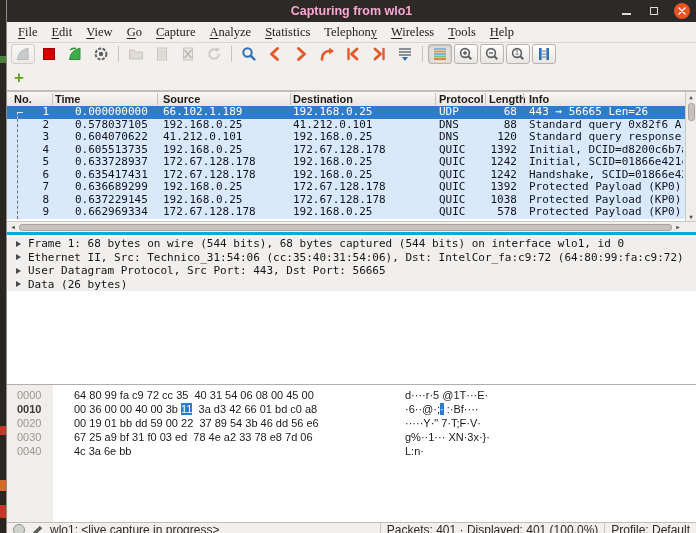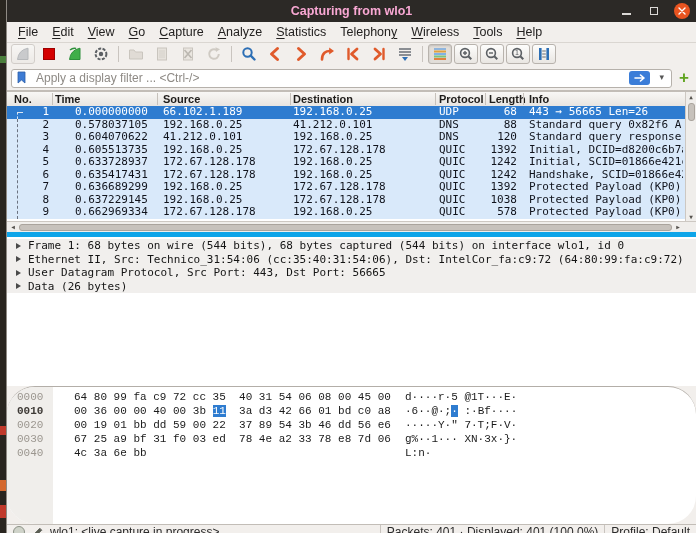--- a/index.html
+++ b/index.html
@@ -10,21 +10,21 @@
   
   .titlebar{height:22px;background:#2c2926;position:relative;flex:0 0 22px;}
   .title{position:absolute;left:0;right:0;top:0;line-height:22px;text-align:center;color:#f9a8d4;font-size:12.5px;font-weight:bold;}
   .winbtns{position:absolute;right:6px;top:0;height:22px;display:flex;align-items:center;gap:12px;}
   .wbtn{width:16px;height:16px;display:flex;align-items:center;justify-content:center;cursor:default;}
   .minglyph{width:9px;height:1.5px;background:#dcd9d6;margin-top:6px;}
   .maxglyph{width:8px;height:8px;border:1.2px solid #dcd9d6;box-sizing:border-box;}
   .wbtn.close{border-radius:50%;background:var(--close-button-orange,#e95420);}
   
   .menubar{height:20px;flex:0 0 20px;display:flex;align-items:center;padding-left:4px;border-bottom:1px solid #dad6d1;background:#f2efec;}
-  .menu-item{font-size:12.5px;color:#232120;padding:0 7px;line-height:20px;}
+  .menu-item{font-size:12.5px;color:#232120;padding:0 7px;line-height:20px;font-family:Liberation Serif, serif;}
   .menu-item u{text-decoration:underline;text-underline-offset:2px;}
   
   .toolbar{height:22px;flex:0 0 22px;display:flex;align-items:center;padding-left:3px;background:#f2efec;}
   .tb-btn{width:24px;height:20px;display:flex;align-items:center;justify-content:center;border-radius:3px;margin:0 1px;}
   .tb-btn.framed{border:1px solid #b8b3ad;background:linear-gradient(#fdfdfc,#e9e6e2);box-sizing:border-box;}
   .tb-btn.active{background:#e2ded9;box-shadow:inset 0 1px 2px rgba(0,0,0,.15);}
   .tb-btn.off{opacity:.55;}
   .tb-sep{width:1px;height:16px;background:#c9c4bf;margin:0 4px;}
   
   .filterbar{height:25px;flex:0 0 25px;display:flex;align-items:center;padding:0 4px 0 4px;border-bottom:1px solid #c2bdb7;background:#f2efec;gap:4px;}
@@ -56,26 +56,26 @@
   .convline .seg2{position:absolute;left:0;top:7px;bottom:0;border-left:1px dashed #6b7280;}
   .convline .corner{position:absolute;left:1px;top:0;width:5px;border-top:1px dashed #dbe6f2;}
   
   .vsb{position:absolute;right:0;top:0;bottom:11px;width:11px;background:#f0eeeb;border-left:1px solid #cdc8c2;box-sizing:border-box;}
   .vsb .arr{position:absolute;left:0;width:10px;text-align:center;font-size:6px;color:#55524e;}
   .vsb .thumb{position:absolute;left:1.5px;width:7px;top:11px;height:18px;background:#c7c2bc;border:1px solid #aaa49d;border-radius:3px;box-sizing:border-box;}
   .hsb{position:absolute;left:0;right:0;bottom:0;height:11px;background:#f0eeeb;border-top:1px solid #cdc8c2;box-sizing:border-box;}
   .hsb .arr{position:absolute;top:0;line-height:10px;font-size:6px;color:#55524e;width:10px;text-align:center;}
   .hsb .thumb{position:absolute;top:1.5px;height:7px;left:12px;right:24px;background:#c7c2bc;border:1px solid #aaa49d;border-radius:3px;box-sizing:border-box;}
   
-  .details{flex:0 0 147px;background:#fff;border-top:5px solid #0ea5e9;overflow:hidden;font-family:"DejaVu Sans Mono",monospace;padding-top:2px;}
+  .details{flex:0 0 147px;background:#fff;border-top:3px solid #0ea5e9;overflow:hidden;font-family:"DejaVu Sans Mono",monospace;padding-top:2px;}
   .drow{position:relative;height:13.5px;line-height:13.5px;background:#f1efed;font-size:11px;color:#141414;white-space:pre;}
   .drow .tri{position:absolute;left:9px;top:3.5px;width:0;height:0;border-left:5px solid #4a4a4a;border-top:3.5px solid transparent;border-bottom:3.5px solid transparent;}
   .drow .dtext{position:absolute;left:21px;top:0;}
   
-  .hexpane{flex:0 0 134px;background:#fff;border-top:1px solid #b3aea8;position:relative;overflow:hidden;font-family:Liberation Mono, monospace;padding-top:3px;border-radius:28px;}
+  .hexpane{flex:0 0 134px;background:#fff;border-top:1px solid #b3aea8;position:relative;overflow:hidden;font-family:Liberation Sans, sans-serif;padding-top:3px;}
   .hexpane:before{content:"";position:absolute;left:0;top:0;bottom:0;width:46px;background:#f0eeeb;}
   .hexrow{position:relative;height:14px;line-height:14px;font-size:11px;white-space:pre;color:#1a1a1a;}
   .hexrow .off{position:absolute;left:10px;color:#9b968f;}
   .hexrow.activeoff .off{color:#3e3a36;font-weight:bold;}
   .hexrow .hx{position:absolute;left:67px;}
   .hexrow .as{position:absolute;left:398px;}
   .hsel{background:var(--selection-blue,#3584e4);color:#fff;}
   
   .statusbar{flex:1 1 22px;background:#f2efec;border-top:1px solid #c2bdb7;display:flex;align-items:center;font-size:12px;color:#2b2b2b;padding:0 6px;gap:6px;}
   .sb-circle{width:10px;height:10px;border-radius:50%;background:#cfd3c9;border:1.5px solid #8d9287;box-sizing:content-box;}
@@ -248,34 +248,20 @@
       <div class="tb-btn framed">
         <svg width="16" height="16" viewBox="0 0 16 16">
           <rect x="3" y="2" width="2.6" height="12" fill="#2d6fb5"></rect>
           <rect x="10.4" y="2" width="2.6" height="12" fill="#2d6fb5"></rect>
           <path d="M6.2 5h3.6M6.2 8h3.6M6.2 11h3.6" stroke="#6a6f75" stroke-width="1.2"></path>
         </svg>
       </div>
     </div>
 
   <div class="filterbar">
-    <div class="finput">
-      <input type="text" placeholder="Apply a display filter ... &lt;Ctrl-/&gt;" style="">
-      <span class="fbookmark">
-        <svg width="11" height="13" viewBox="0 0 11 13">
-            <path d="M2 1 h7 v11 l-3.5 -3 l-3.5 3 z" fill="#3d7bd4" stroke="#2d5fa8" stroke-width="0.8"></path>
-          </svg>
-      </span>
-      <span class="fapply">
-        <svg width="12" height="8" viewBox="0 0 12 8">
-            <path d="M1 4 H9 M6.5 1 L10 4 L6.5 7" stroke="#fff" stroke-width="1.6" fill="none" stroke-linecap="round" stroke-linejoin="round"></path>
-          </svg>
-      </span>
-      <span class="fcaret">▾</span>
-    </div>
     <span class="fplus">+</span>
   </div>
 
   <div class="plist">
     <div class="phead">
       <span style="left:7px">No.</span>
       <span style="left:48px">Time</span>
       <span style="left:156px">Source</span>
       <span style="left:286px">Destination</span>
       <span style="left:432px">Protocol</span>

